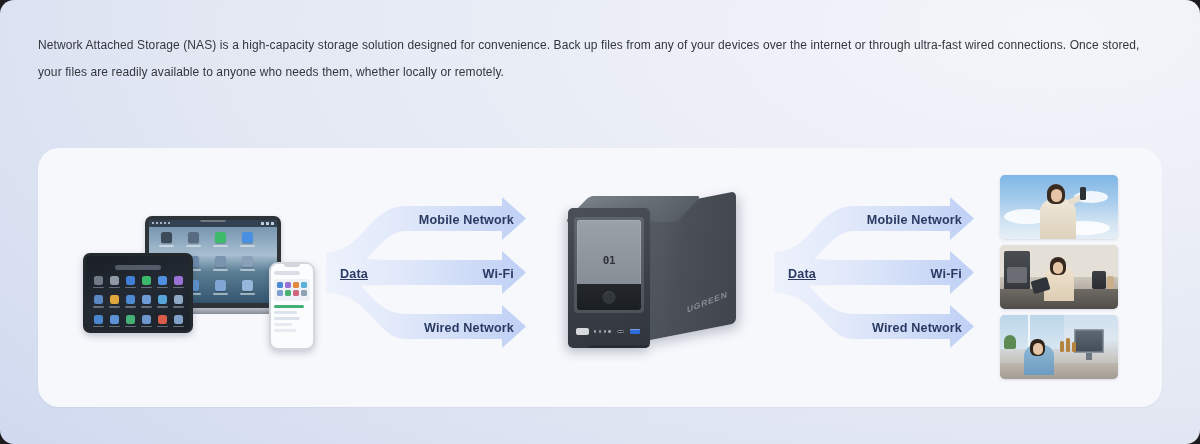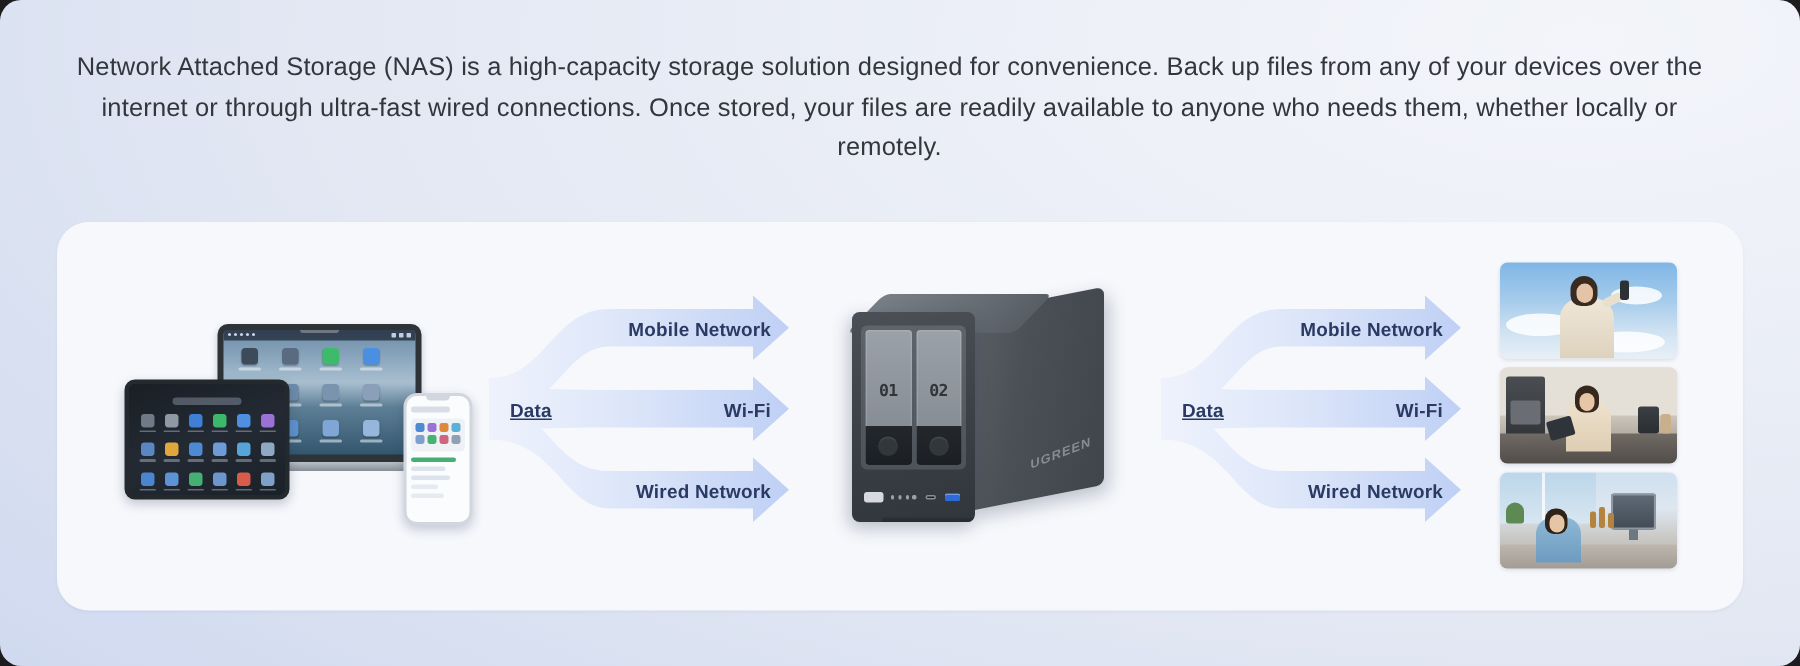--- a/index.html
+++ b/index.html
@@ -25,25 +25,24 @@
     background:
       radial-gradient(120% 150% at 88% 6%, #f3f5fa 0%, #eceff7 28%, #e3e8f3 58%, #ced8ef 100%);
   }
 
   
   #intro {
     position: absolute;
     left: 38px;
     top: 32px;
     width: 1110px;
-    font-size: 17px;
+    font-size: 12px;
     line-height: 26.5px;
     color: #33373d;
     letter-spacing: 0.1px;
-    text-align: center;
   }
 
   
   #card {
     position: absolute;
     left: 38px;
     top: 148px;
     width: 1124px;
     height: 259px;
     background: #f7f8fc;
@@ -588,24 +587,20 @@
       <div class="nas-side">
         <span class="nas-logo">UGREEN</span>
       </div>
       <div class="nas-top"></div>
       <div class="nas-front">
         <div class="nas-faceplate">
           <div class="bay">
             <span class="bay-num">01</span>
             <span class="bay-latch"></span>
           </div>
-          <div class="bay">
-            <span class="bay-num">02</span>
-            <span class="bay-latch"></span>
-          </div>
         </div>
         <div class="nas-ports">
           <span class="port-power"></span>
           <span class="leds">
               <i></i>
               <i></i>
               <i></i>
               <i></i>
             </span>
           <span class="port-c"></span>

